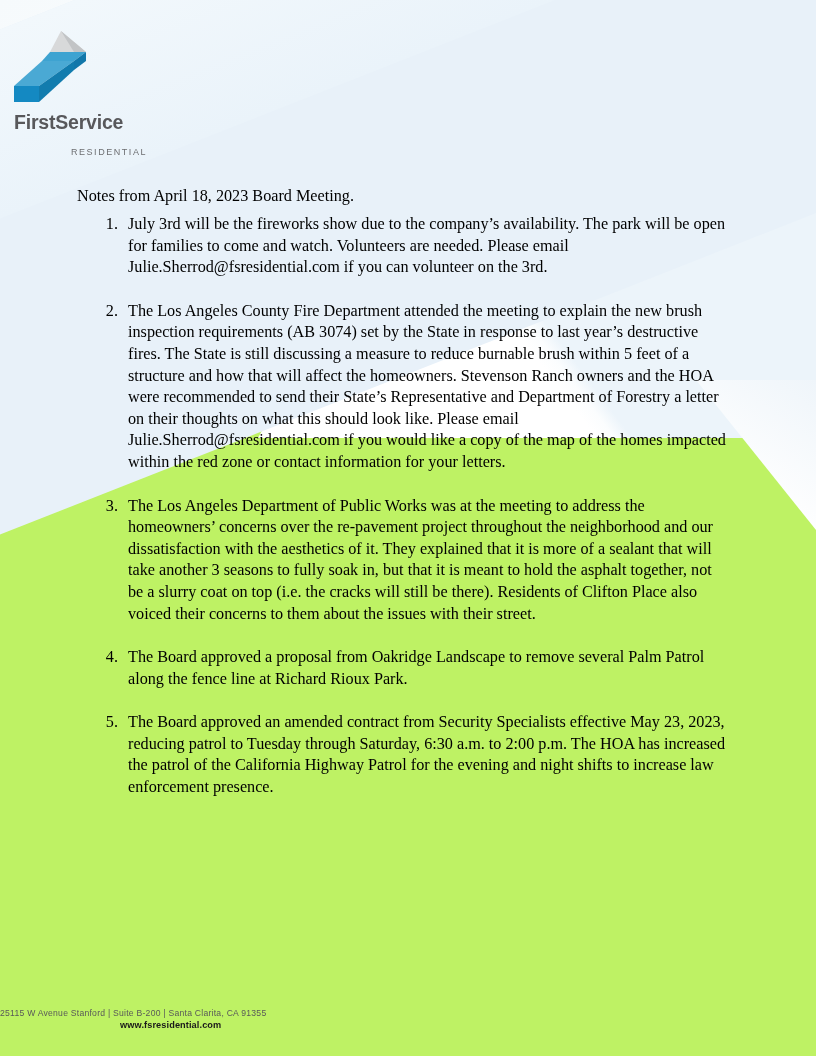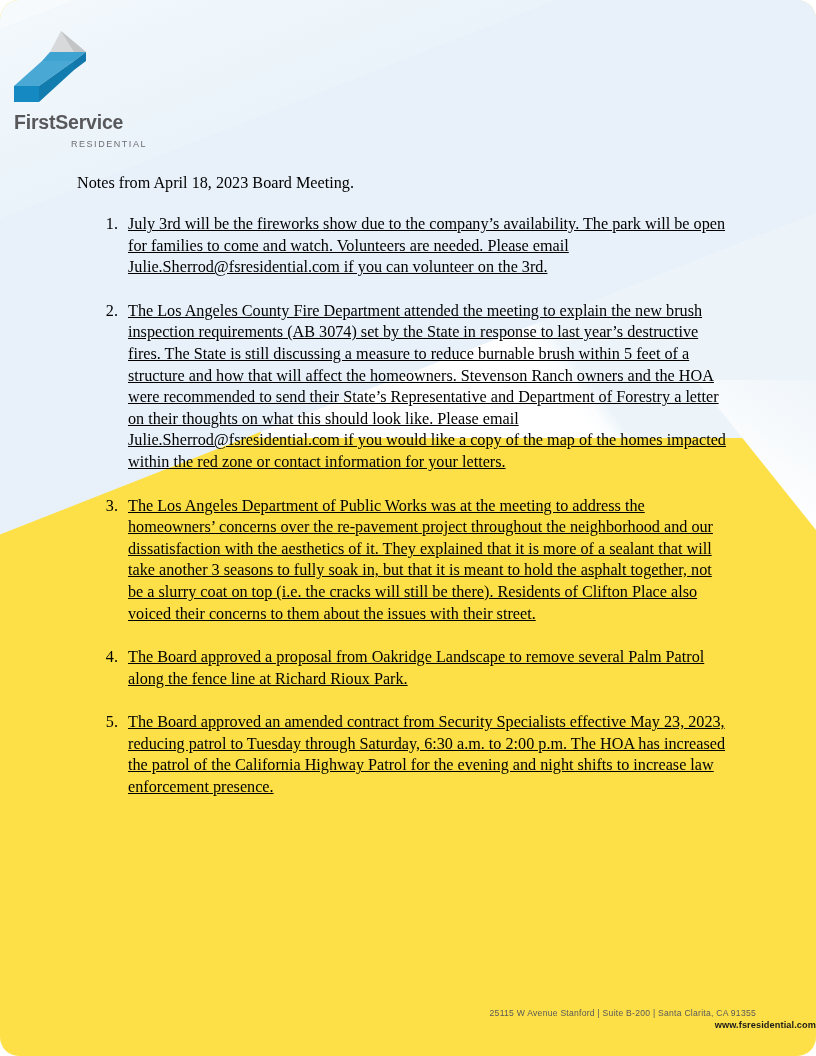--- a/index.html
+++ b/index.html
@@ -8,23 +8,22 @@
     padding: 0;
     background: #ffffff;
   }
   body {
     font-family: "Liberation Serif", serif;
   }
   .page {
     position: relative;
     width: 816px;
     height: 1056px;
-    background: #fde047;
+    background: #bef264;
     overflow: hidden;
-    border-radius: 19px;
   }
 
   
   .wm-layer {
     position: absolute;
     inset: 0;
     overflow: hidden;
     z-index: 0;
     pointer-events: none;
   }
@@ -103,33 +102,33 @@
     letter-spacing: -0.2px;
     line-height: 1.05;
   }
   .logo-sub {
     font-family: "Liberation Sans", sans-serif;
     font-size: 9px;
     color: #6d6e71;
     letter-spacing: 1.55px;
     text-align: right;
     width: 133px;
-    margin-top: 7px;
+    margin-top: 15px;
   }
 
   
   .content {
     position: relative;
     z-index: 2;
     padding: 0;
   }
   .doc-title {
     position: absolute;
     left: 77px;
-    top: 174px;
+    top: 187px;
     font-size: 16.2px;
     color: #000000;
     white-space: nowrap;
   }
   .notes-list {
     position: absolute;
     left: 96px;
     top: 214px;
     width: 632px;
     margin: 0;
@@ -147,46 +146,45 @@
   }
   .note-num {
     position: absolute;
     left: 0;
     top: 0;
     width: 22px;
     text-align: right;
   }
   .note-text {
     display: block;
-    text-decoration: underline;
   }
 
   
   .footer {
     position: absolute;
     left: 0;
     right: 0;
     bottom: 26px;
     z-index: 3;
-    text-align: right;
+    text-align: left;
     font-family: "Liberation Sans", sans-serif;
   }
   .footer-address {
     font-size: 8.6px;
     color: #595959;
     letter-spacing: 0.25px;
     padding-right: 60px;
   }
   .footer-url {
     font-size: 9.2px;
     font-weight: bold;
     color: #1a1a1a;
     letter-spacing: 0.1px;
     margin-top: 2px;
-    padding-left: 88px;
+    padding-left: 120px;
   }
 </style>
 </head>
 <body>
 
 <div class="page">
 
   <div class="wm-layer">
     <div class="wm-tri-tl"></div>
     <div class="wm-tri-tr"></div>

